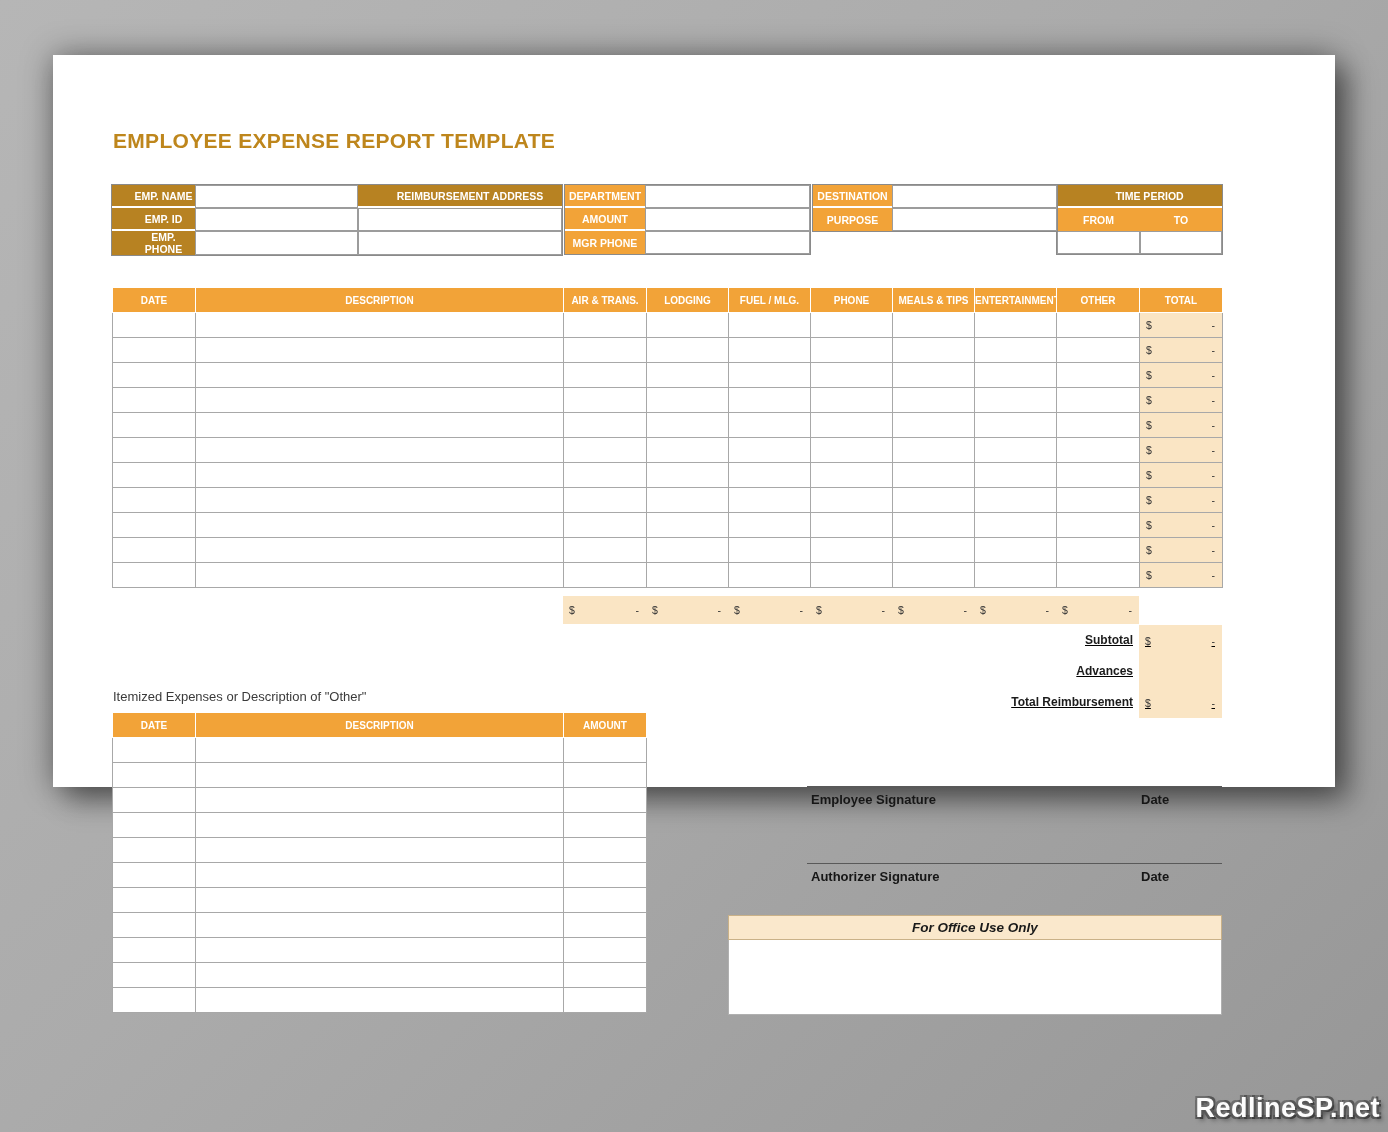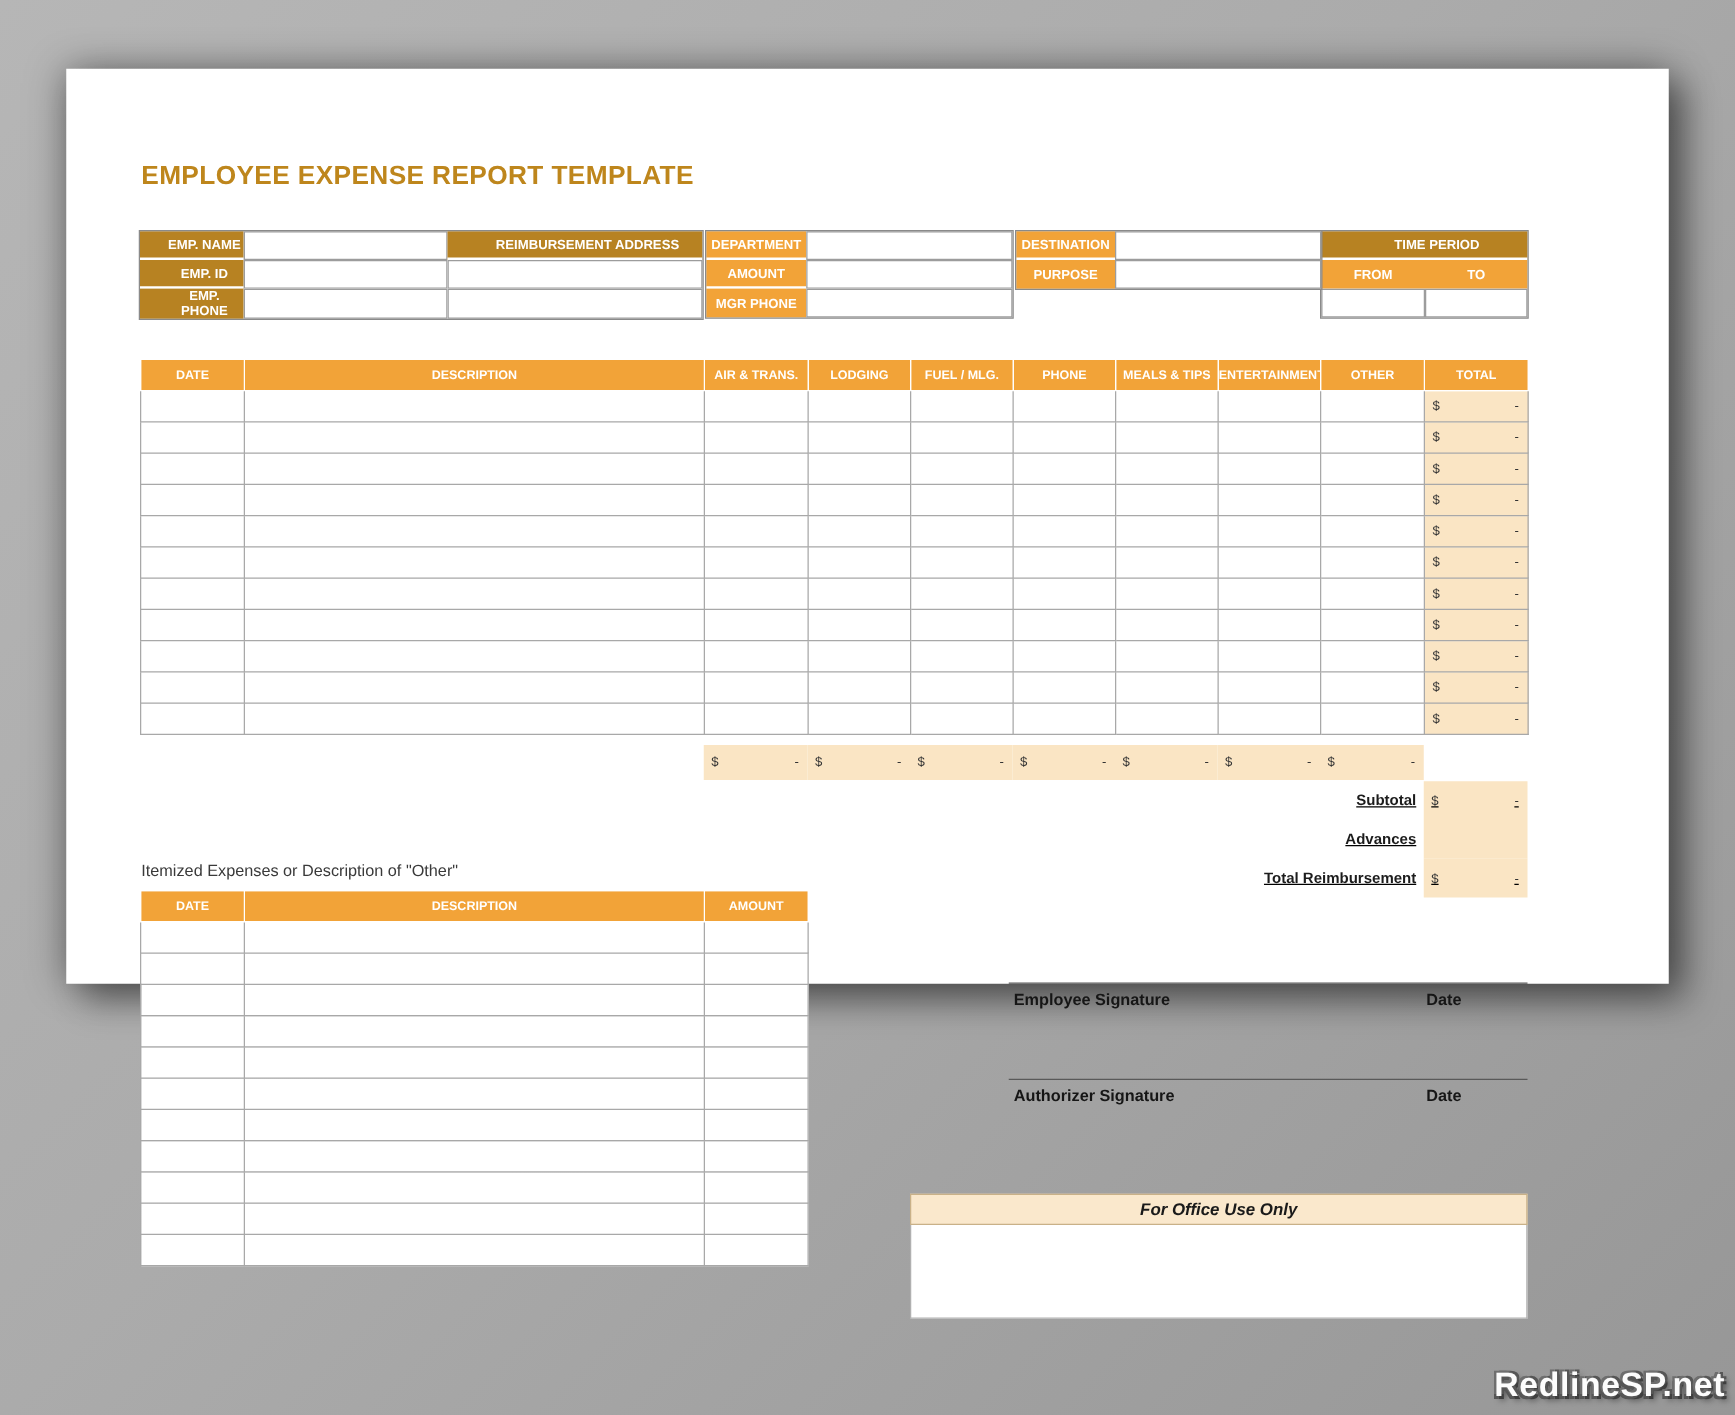--- a/index.html
+++ b/index.html
@@ -57,21 +57,21 @@
     left:593px;top:603px;width:329px;height:34px;background:var(--cream-deep);
     color:#9a6d1c;font-weight:bold;font-size:11.5px;text-align:center;line-height:34px;
     letter-spacing:.2px;
   }
   
   #itemized-caption{left:60px;top:634px;font-size:13px;color:#3a3a3a;}
   
   .sigline{height:0;border-top:1px solid #595959;width:415px;left:754px;}
   .sig-label{font-weight:bold;font-size:13px;color:#161616;}
   
-  #office-box{left:675px;top:860px;width:494px;margin-top:40px;}
+  #office-box{left:675px;top:860px;width:494px;}
   #office-header{height:25px;background:#FAE8CC;border:1px solid #c9b188;
     line-height:23px;text-align:center;font-weight:bold;font-style:italic;font-size:13.5px;color:#1a1a1a;}
   #office-body{height:75px;background:#fff;border:1px solid #b0b0b0;border-top:none;}
   
   #watermark{
     right:8px;top:1093px;font-size:27px;font-weight:bold;color:#fcfcfc;letter-spacing:.5px;
     text-shadow:-2px -2px 0 #6e6e6e,2px -2px 0 #565656,-2px 2px 0 #565656,2px 2px 0 #3f3f3f,3px 3px 5px rgba(0,0,0,.55);
   }
 </style>
 </head>

